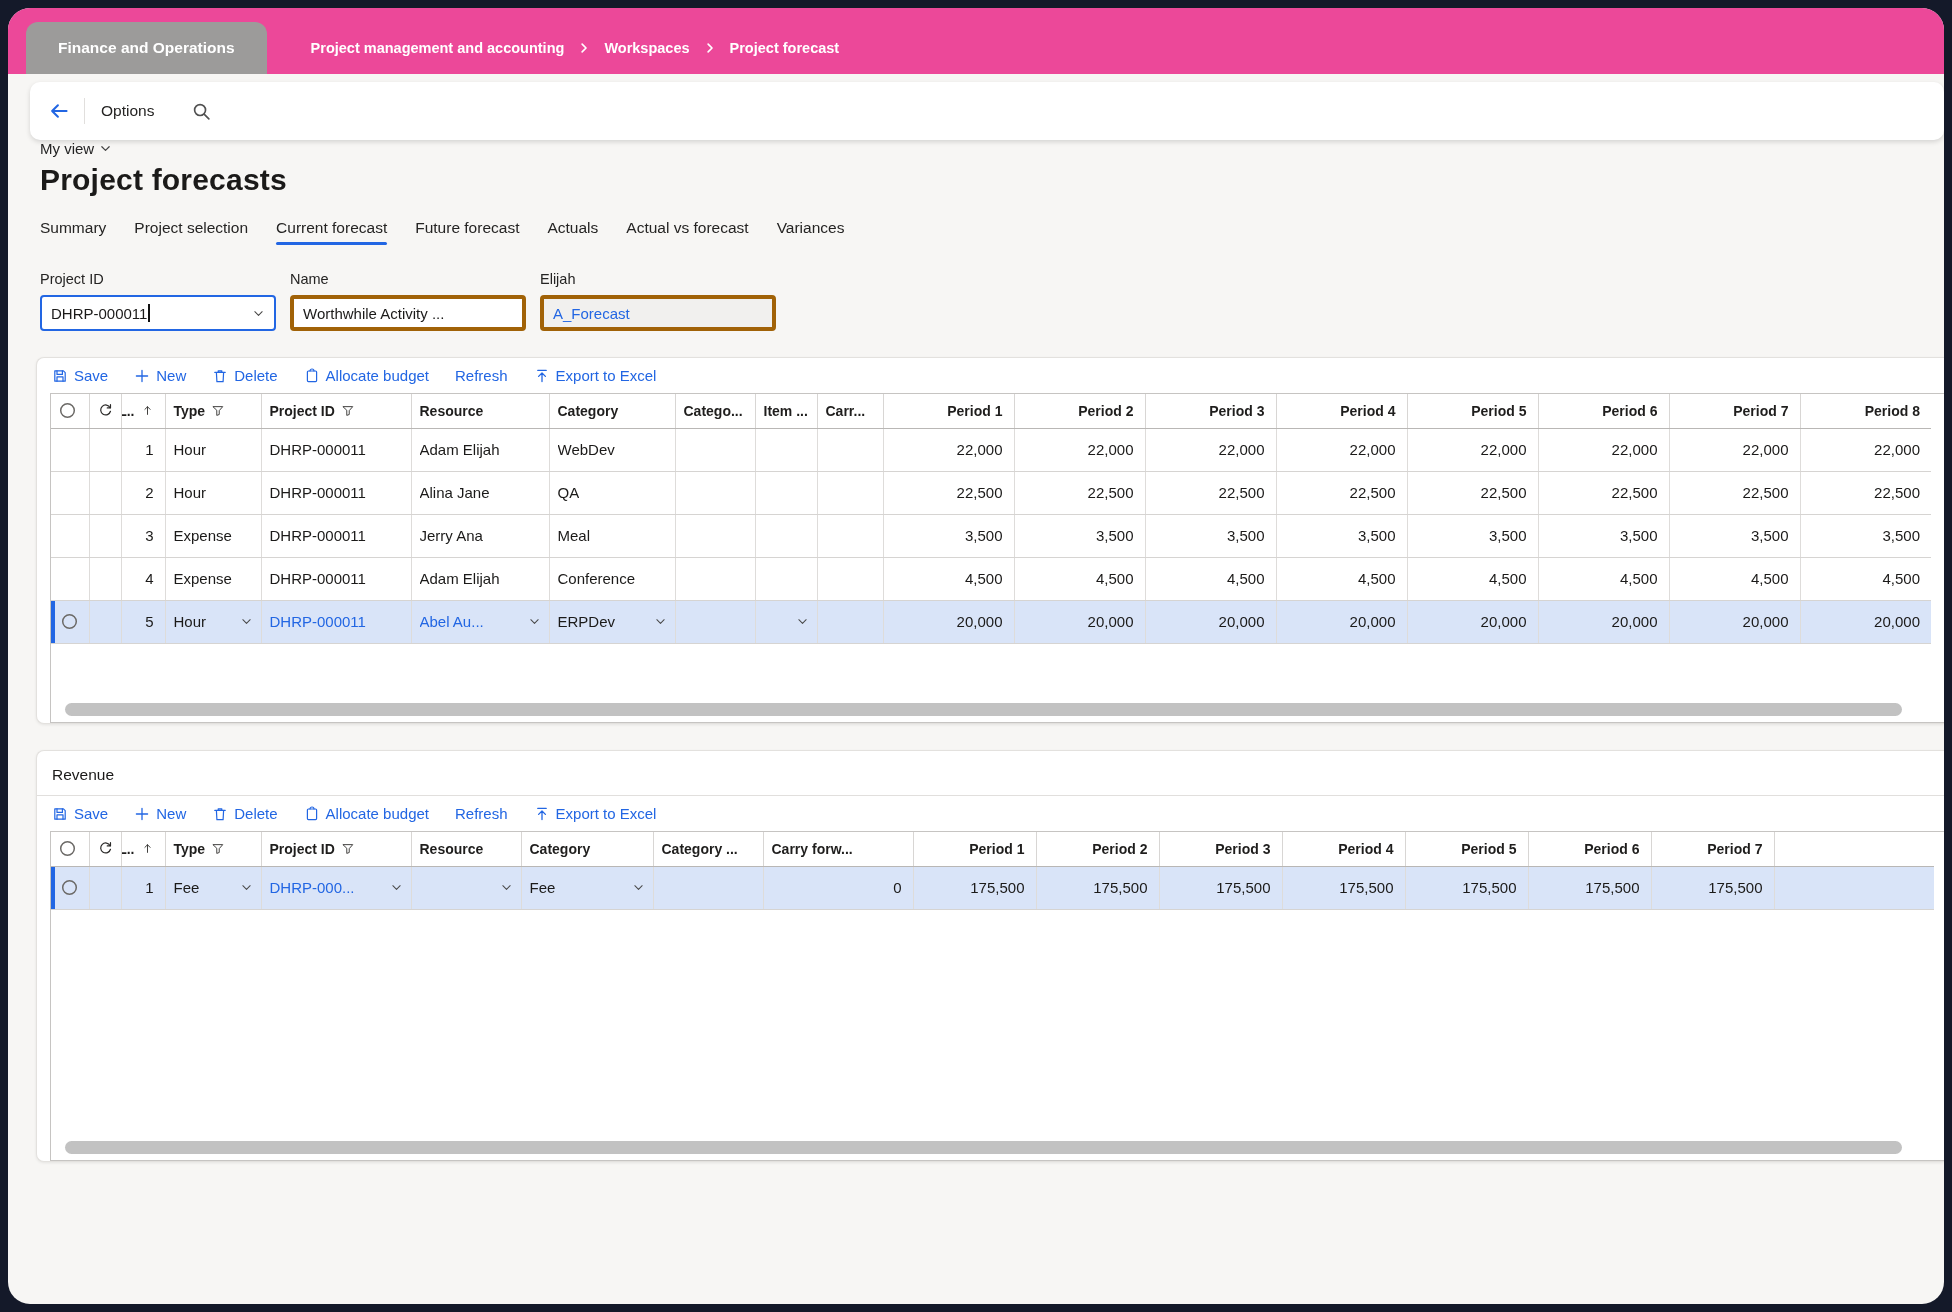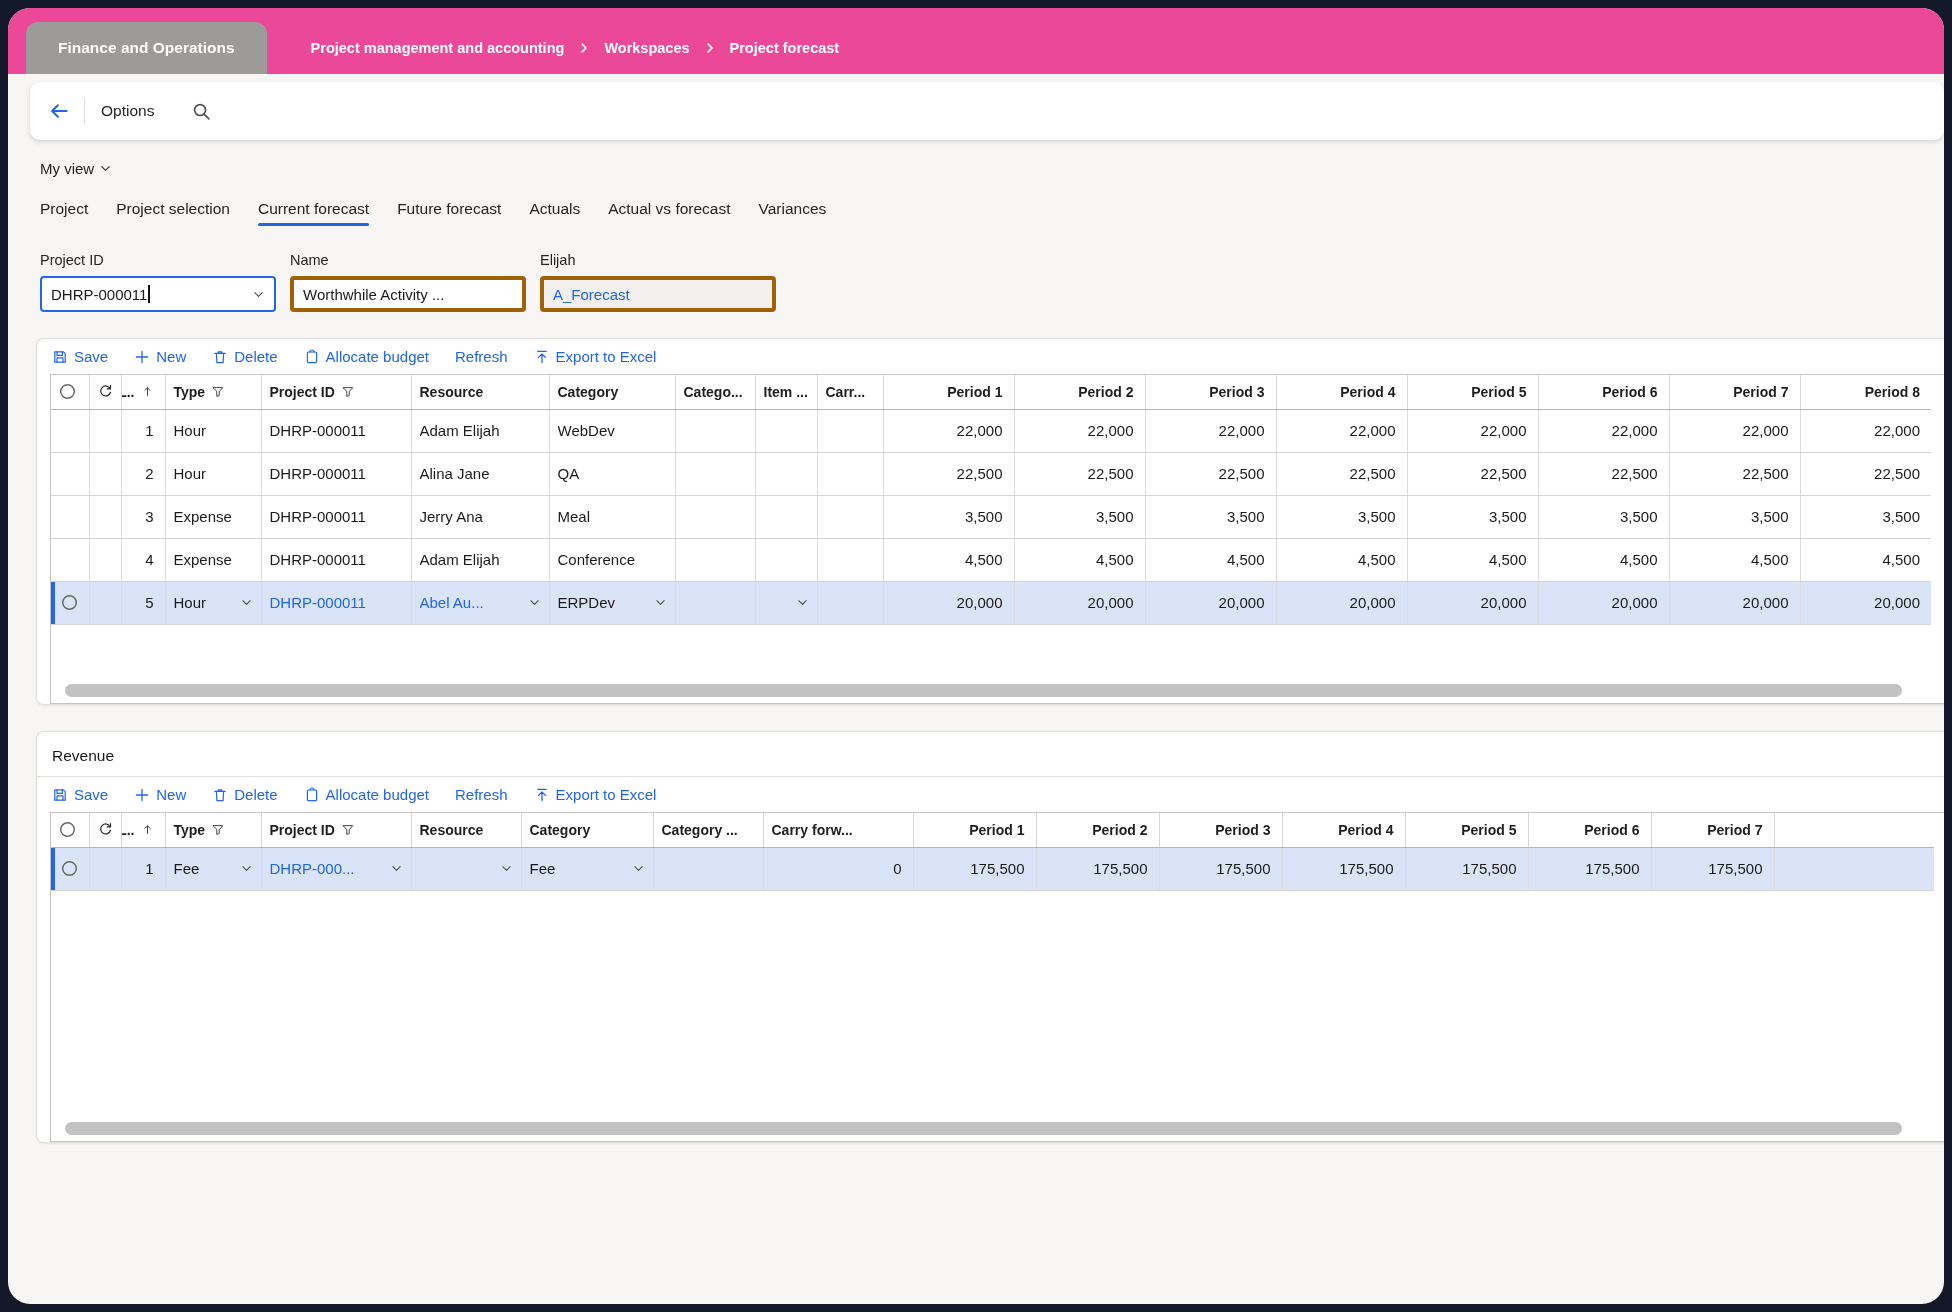--- a/index.html
+++ b/index.html
@@ -21,21 +21,21 @@
   .options-bar { margin:8px 0 0 22px; width:calc(100% - 22px); height:58px; background:#fff;
                  border-radius:10px; box-shadow:0 2px 5px rgba(0,0,0,.14);
                  display:flex; align-items:center; padding:0 18px;text-align:right; }
   .back { color:var(--accent,#2266E3); display:flex; align-items:center; cursor:pointer; }
   .opt-divider { width:1px; height:26px; background:#e1dfdd; margin:0 16px 0 14px; }
   .opt-label { font-size:15.5px; color:#252423; margin-right:38px; cursor:pointer; }
   .search { color:#515151; display:flex; align-items:center; cursor:pointer; }
 
   
   .content { padding-left:32px; }
-  .my-view { margin-top:20px; font-size:15px; color:#242424; display:inline-flex; align-items:center; gap:5px; cursor:pointer; }
+  .my-view { font-size:15px; color:#242424; display:inline-flex; align-items:center; gap:5px; cursor:pointer; }
   .my-view svg { color:#444; }
   .page-title { margin-top:5px; font-size:30px; font-weight:700; color:#1b1a19; letter-spacing:.2px; }
 
   .tabs { display:flex; gap:28px; margin-top:22px; }
   .tab { font-size:15.5px; color:#252423; position:relative; padding-bottom:8px; cursor:pointer; white-space:nowrap; }
   .tab.active::after { content:""; position:absolute; left:0; right:0; bottom:0; height:3px;
                        border-radius:2px; background:var(--accent,#2266E3); }
 
   .fields { display:flex; gap:14px; margin-top:26px; }
   .field-label { font-size:14.5px; color:#252423; margin-bottom:8px; }
@@ -128,22 +128,23 @@
     </span>
   </div>
 
   <div class="content">
     <div class="my-view">
       <span>My view</span>
       <svg width="13" height="13" viewBox="0 0 16 16" fill="none" stroke="currentColor" stroke-width="1.5" stroke-linecap="round" stroke-linejoin="round">
           <path d="M3.5 5.8L8 10.3l4.5-4.5"></path>
         </svg>
     </div>
+    <div class="page-title">Project forecasts</div>
     <div class="tabs" id="tabs">
-        <div class="tab">Project</div>
+        <div class="tab">Summary</div>
         <div class="tab">Project selection</div>
         <div class="tab active">Current forecast</div>
         <div class="tab">Future forecast</div>
         <div class="tab">Actuals</div>
         <div class="tab">Actual vs forecast</div>
         <div class="tab">Variances</div>
       </div>
     <div class="fields" id="fields">
         <div class="field">
           <div class="field-label">Project ID</div>

